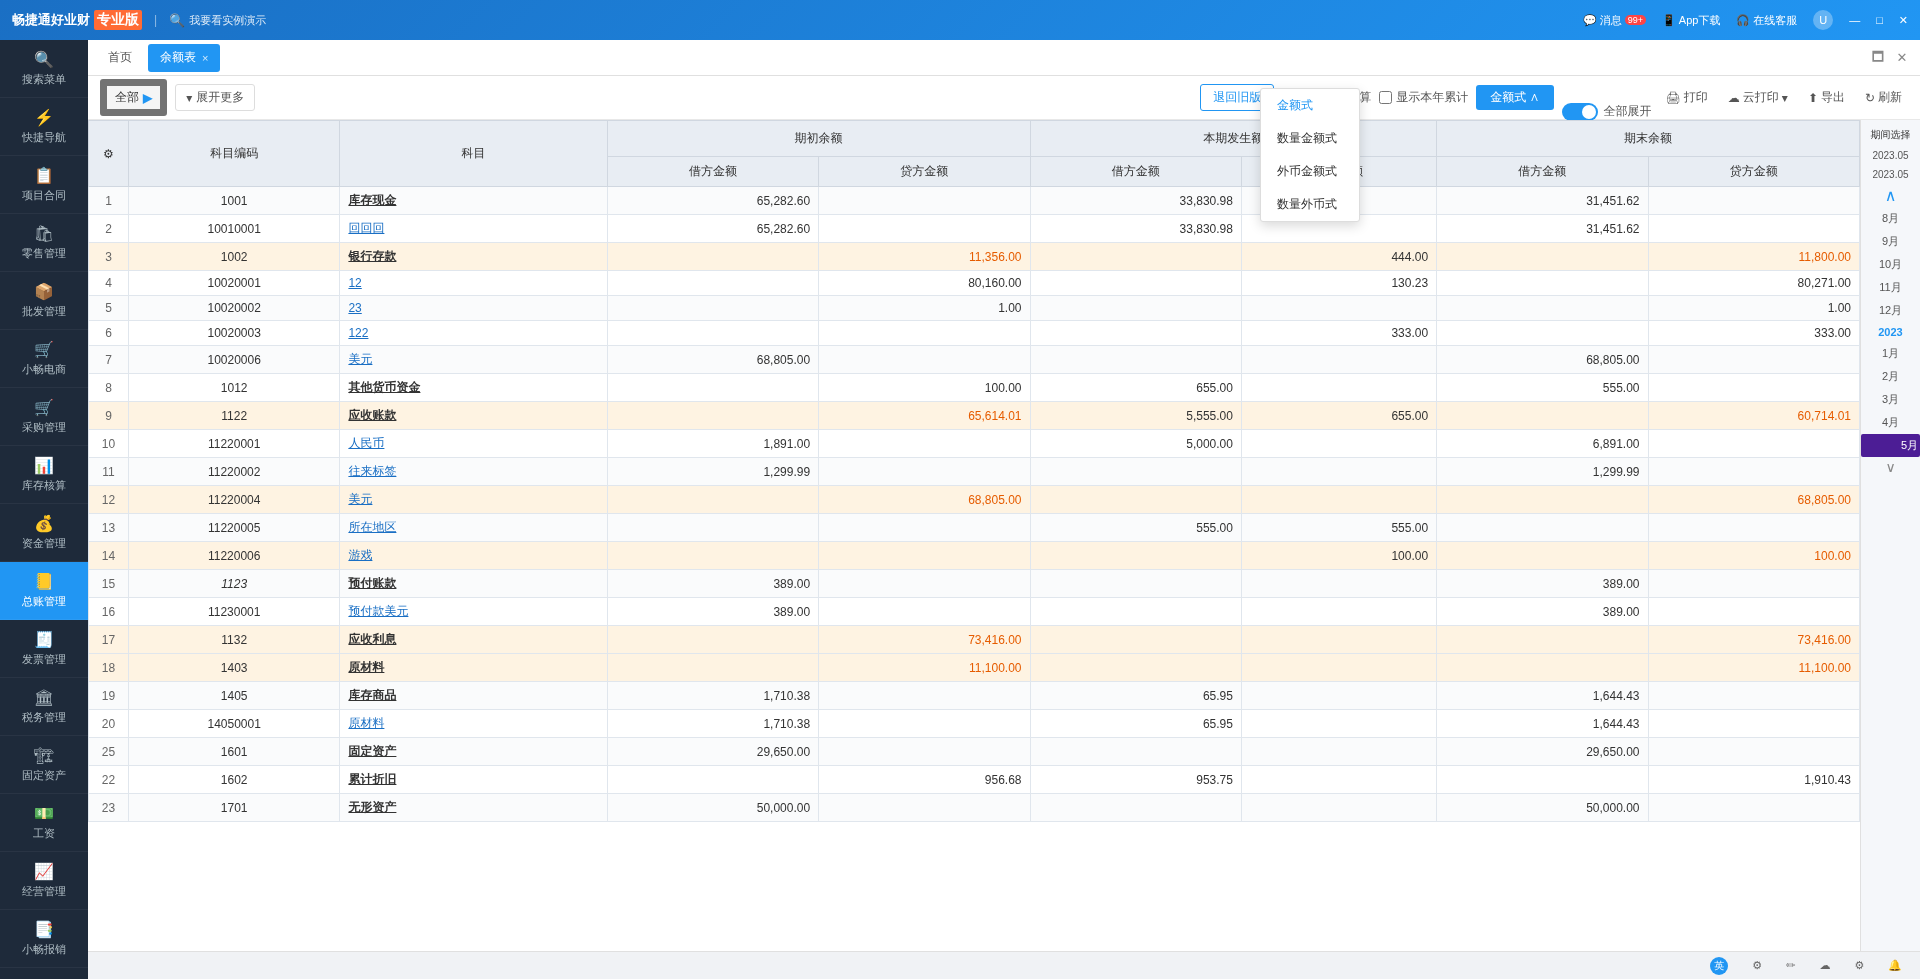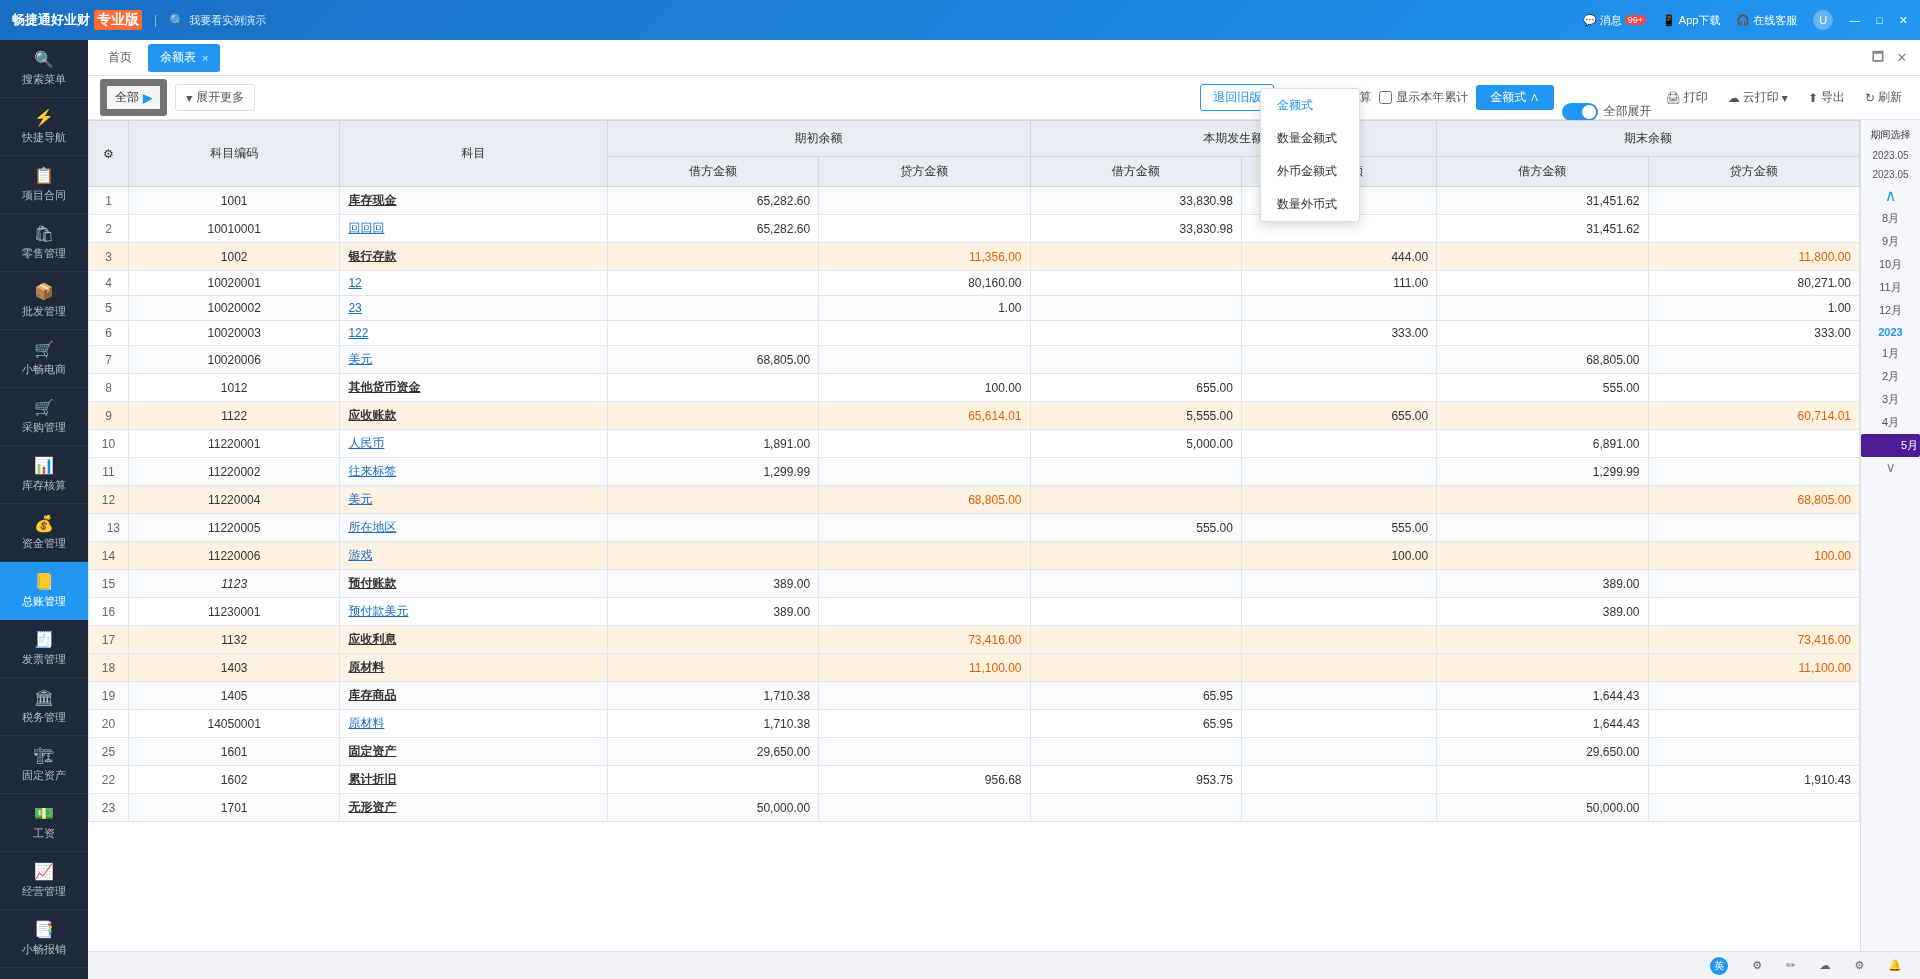--- a/index.html
+++ b/index.html
@@ -515,21 +515,21 @@
                 <td style="text-align: right;"></td>
                 <td style="text-align: right; background: rgb(254, 243, 226); color: rgb(230, 92, 0);">11,800.00</td>
               </tr>
               <tr>
                 <td class="row-number" style="text-align: center;">4</td>
                 <td class="account-code" style="text-align: center;">10020001</td>
                 <td class="account-name" style="text-align: left;">12</td>
                 <td style="text-align: right;"></td>
                 <td style="text-align: right;">80,160.00</td>
                 <td style="text-align: right;"></td>
-                <td style="text-align: right;">111.00</td>
+                <td style="text-align: right;">130.23</td>
                 <td style="text-align: right;"></td>
                 <td style="text-align: right;">80,271.00</td>
               </tr>
               <tr>
                 <td class="row-number" style="text-align: center;">5</td>
                 <td class="account-code" style="text-align: center;">10020002</td>
                 <td class="account-name" style="text-align: left;">23</td>
                 <td style="text-align: right;"></td>
                 <td style="text-align: right;">1.00</td>
                 <td style="text-align: right;"></td>
@@ -608,21 +608,21 @@
                 <td class="account-code" style="text-align: center;">11220004</td>
                 <td class="account-name" style="text-align: left;">美元</td>
                 <td style="text-align: right;"></td>
                 <td style="text-align: right; background: rgb(254, 243, 226); color: rgb(230, 92, 0);">68,805.00</td>
                 <td style="text-align: right;"></td>
                 <td style="text-align: right;"></td>
                 <td style="text-align: right;"></td>
                 <td style="text-align: right; background: rgb(254, 243, 226); color: rgb(230, 92, 0);">68,805.00</td>
               </tr>
               <tr>
-                <td class="row-number" style="text-align: right;">13</td>
+                <td class="row-number" style="text-align: center;">13</td>
                 <td class="account-code" style="text-align: center;">11220005</td>
                 <td class="account-name" style="text-align: left;">所在地区</td>
                 <td style="text-align: right;"></td>
                 <td style="text-align: right;"></td>
                 <td style="text-align: right;">555.00</td>
                 <td style="text-align: right;">555.00</td>
                 <td style="text-align: right;"></td>
                 <td style="text-align: right;"></td>
               </tr>
               <tr class="row-highlighted">

